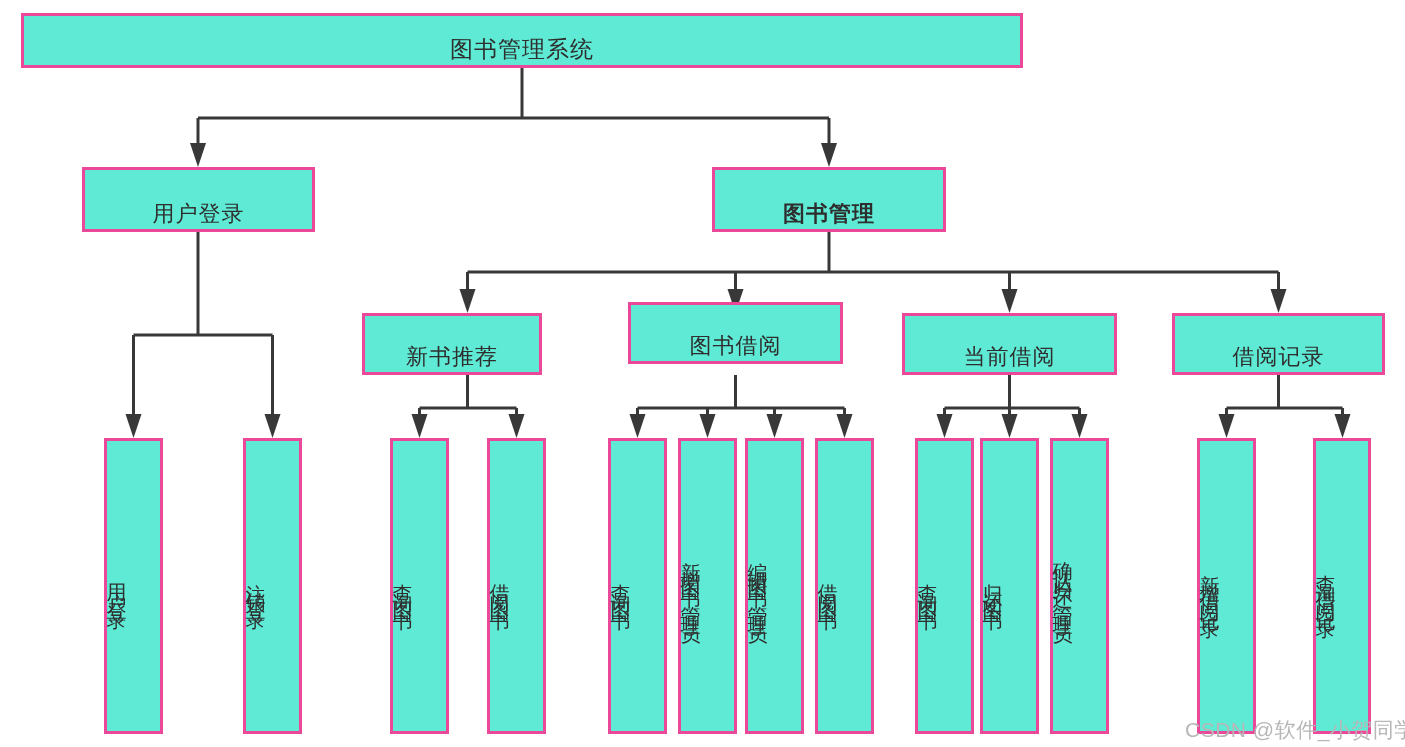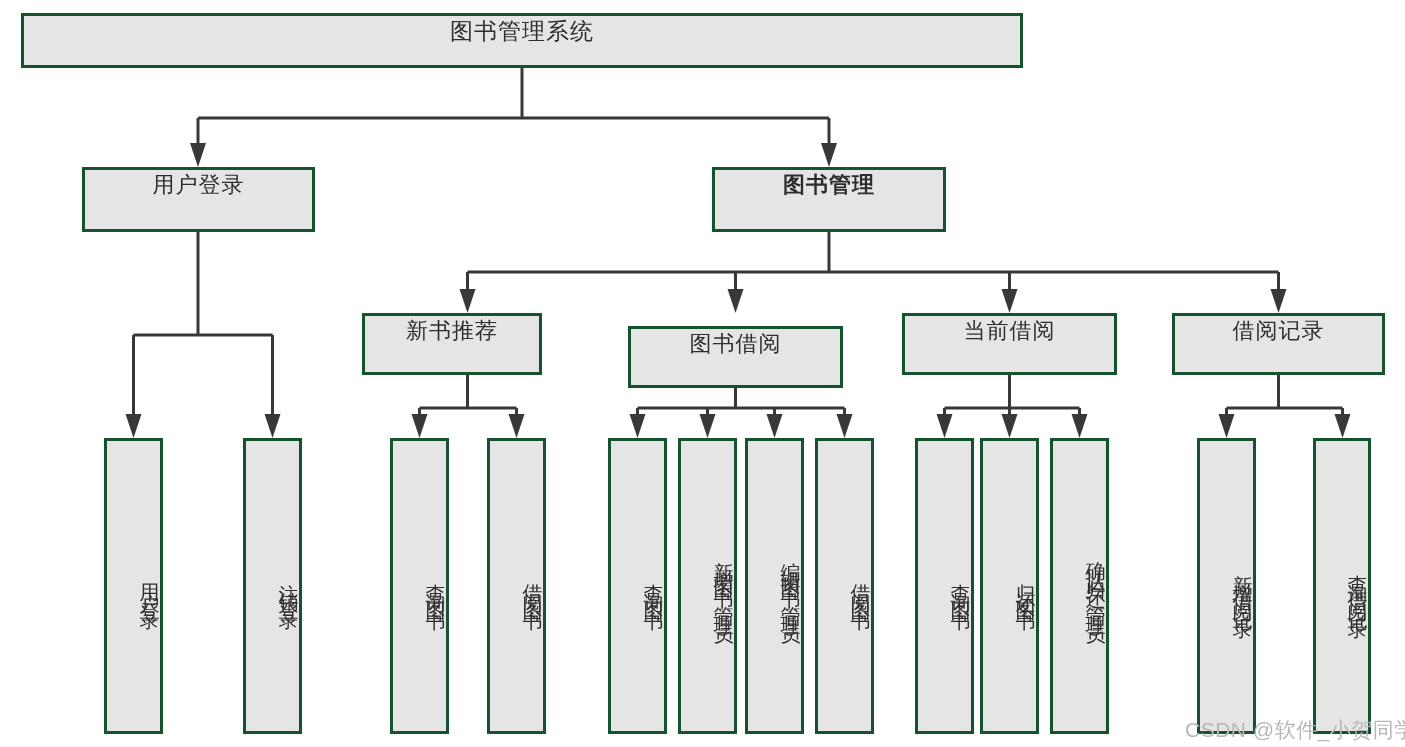--- a/index.html
+++ b/index.html
@@ -7,24 +7,24 @@
     position:relative;
     width:1405px;height:747px;
     background:#ffffff;
     font-family:"Liberation Sans", sans-serif;
     overflow:hidden;
   }
   .connectors{position:absolute;left:0;top:0;z-index:1;}
   .node{
     position:absolute;
     box-sizing:border-box;
-    background:#e5e5e5;
-    border:3px solid #14532d;
+    background:#5eead4;
+    border:3px solid #ec4899;
     color:#2e2e2e;
-    display:flex;align-items:flex-start;justify-content:center;
+    display:flex;align-items:flex-end;justify-content:center;
     z-index:2;
   }
   .hbox{font-size:22px;letter-spacing:1px;}
   .root{font-size:23px;}
   .vbox{
     font-size:20px;
     writing-mode:vertical-rl;
     letter-spacing:9px;
     text-align:center;
     line-height:1;
@@ -124,21 +124,21 @@
   <div class="node hbox" style="left:82px;top:167px;width:233px;height:65px;">
     <span>用户登录</span>
   </div>
   <div class="node hbox" style="left:712px;top:167px;width:234px;height:65px;font-weight:bold;">
     <span>图书管理</span>
   </div>
 
   <div class="node hbox" style="left:362px;top:313px;width:180px;height:62px;">
     <span>新书推荐</span>
   </div>
-  <div class="node hbox" style="left:628px;top:326px;width:215px;height:62px;">
+  <div class="node hbox" style="left:628px;top:302px;width:215px;height:62px;">
     <span>图书借阅</span>
   </div>
   <div class="node hbox" style="left:1172px;top:313px;width:213px;height:62px;">
     <span>借阅记录</span>
   </div>
   <div class="node hbox" style="left:902px;top:313px;width:215px;height:62px;">
     <span>当前借阅</span>
   </div>
 
   <div class="node vbox" style="left:104px;top:438px;width:59px;height:296px;">

